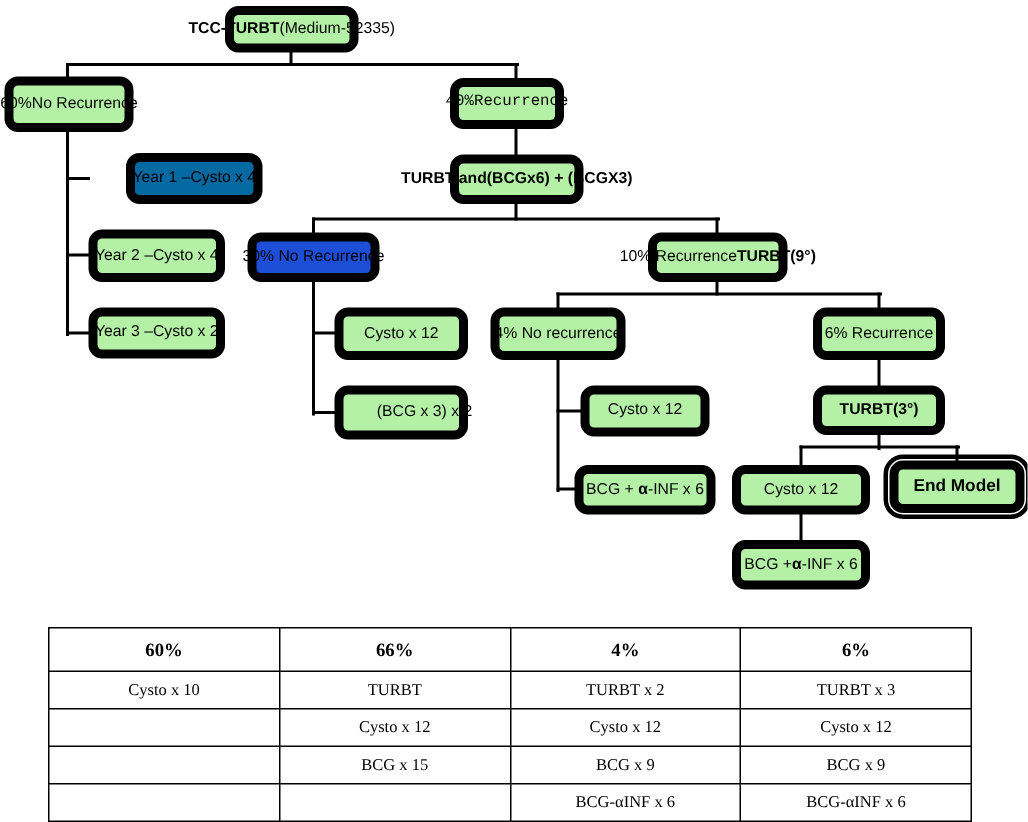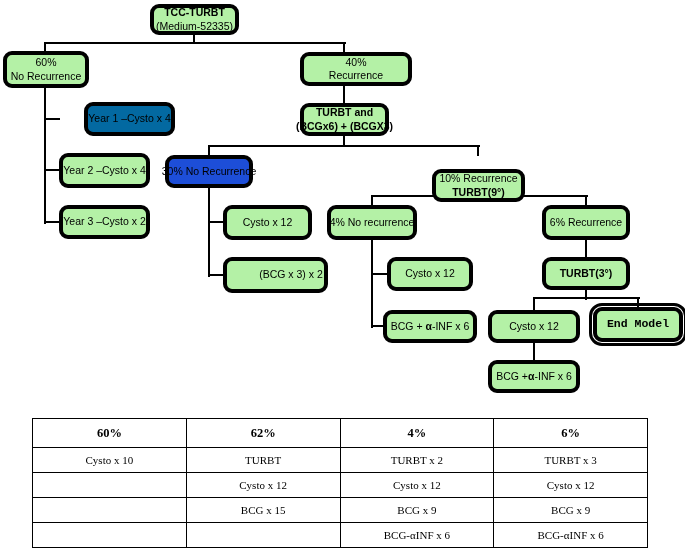--- a/index.html
+++ b/index.html
@@ -4,22 +4,22 @@
 <style>
   html,body{margin:0;padding:0;}
   body{
     width:685px;height:548px;position:relative;background:#ffffff;
     font-family:"Liberation Sans",sans-serif;color:#000;overflow:hidden;
   }
   #diagram{position:absolute;left:0;top:0;width:685px;height:410px;}
   .seg{position:absolute;background:#000;}
   .node{
     position:absolute;box-sizing:border-box;
-    border:4px solid #b91c1c;border-radius:9px;
-    display:flex;flex-direction:column;align-items:center;justify-content:center;
+    border:6px solid #b91c1c;border-radius:9px;
+    display:flex;flex-direction:row;align-items:center;justify-content:center;
     font-size:10.5px;line-height:1.25;text-align:center;
   }
   .node .ln{white-space:nowrap;}
   .node.end{
     font-weight:bold;font-size:11.5px;
     outline:3px solid #000;outline-offset:1px;
   }
   #summary-table{
     position:absolute;left:32px;top:418px;width:616px;height:127px;
     border-collapse:collapse;table-layout:fixed;
@@ -65,81 +65,81 @@
     <div class="seg" style="left: 637px; top: 297px; width: 2px; height: 11px; background: rgb(0, 0, 0);"></div>
     <div class="seg" style="left: 533px; top: 342px; width: 2px; height: 19px; background: rgb(0, 0, 0);"></div>
     <div class="node" style="left: 150px; top: 4px; width: 89px; height: 31px; background: rgb(180, 241, 166); border-color: rgb(0, 0, 0);">
       <div class="ln"><b>TCC-TURBT</b></div>
       <div class="ln"><span>(Medium-52335)</span></div>
     </div>
     <div class="node" style="left: 3px; top: 51px; width: 86px; height: 37px; background: rgb(180, 241, 166); border-color: rgb(0, 0, 0);">
       <div class="ln"><span>60%</span></div>
       <div class="ln"><span>No Recurrence</span></div>
     </div>
-    <div class="node" style="left: 300px; top: 52px; width: 112px; height: 34px; background: rgb(180, 241, 166); border-color: rgb(0, 0, 0);">
+    <div class="node" style="left: 300px; top: 52px; width: 76px; height: 34px; background: rgb(180, 241, 166); border-color: rgb(0, 0, 0); font-family: Liberation Mono, monospace;">
       <div class="ln"><span>40%</span></div>
       <div class="ln"><span>Recurrence</span></div>
     </div>
     <div class="node" style="left: 59px; top: 102px; width: 91px; height: 34px; background: #0369a1; border-color: rgb(0, 0, 0); margin-left: 25px;">
       <div class="ln"><span>Year 1 –Cysto x 4</span></div>
     </div>
     <div class="node" style="left: 59px; top: 153px; width: 91px; height: 35px; background: rgb(180, 241, 166); border-color: rgb(0, 0, 0);">
       <div class="ln"><span>Year 2 –Cysto x 4</span></div>
     </div>
     <div class="node" style="left: 59px; top: 205px; width: 91px; height: 34px; background: rgb(180, 241, 166); border-color: rgb(0, 0, 0);">
       <div class="ln"><span>Year 3 –Cysto x 2</span></div>
     </div>
     <div class="node" style="left: 300px; top: 103px; width: 89px; height: 33px; background: rgb(180, 241, 166); border-color: rgb(0, 0, 0); font-weight: bold;">
       <div class="ln"><b>TURBT</b><span> and</span></div>
       <div class="ln"><span>(BCGx6) + (BCGX3)</span></div>
     </div>
     <div class="node" style="left: 165px; top: 155px; width: 88px; height: 33px; background: #1d4ed8; border-color: rgb(0, 0, 0);">
       <div class="ln"><span>30% No Recurrence</span></div>
     </div>
-    <div class="node" style="left: 432px; top: 169px; width: 93px; height: 33px; background: rgb(180, 241, 166); border-color: rgb(0, 0, 0);">
+    <div class="node" style="left: 432px; top: 155px; width: 93px; height: 33px; background: rgb(180, 241, 166); border-color: rgb(0, 0, 0);">
       <div class="ln"><span>10% Recurrence</span></div>
       <div class="ln"><b>TURBT(9°)</b></div>
     </div>
     <div class="node" style="left: 223px; top: 205px; width: 89px; height: 35px; background: rgb(180, 241, 166); border-color: rgb(0, 0, 0);">
       <div class="ln"><span>Cysto x 12</span></div>
     </div>
-    <div class="node" style="left: 223px; top: 257px; width: 105px; height: 36px; background: rgb(180, 241, 166); border-color: rgb(0, 0, 0); padding-left: 31px;">
+    <div class="node" style="left: 223px; top: 257px; width: 89px; height: 36px; background: rgb(180, 241, 166); border-color: rgb(0, 0, 0); padding-left: 31px;">
       <div class="ln"><span>(BCG x 3) x 2</span></div>
     </div>
     <div class="node" style="left: 327px; top: 205px; width: 90px; height: 35px; background: rgb(180, 241, 166); border-color: rgb(0, 0, 0); justify-content: center;">
       <div class="ln"><span>4% No recurrence</span></div>
     </div>
     <div class="node" style="left: 542px; top: 205px; width: 88px; height: 35px; background: rgb(180, 241, 166); border-color: rgb(0, 0, 0); text-align: right;">
       <div class="ln"><span>6% Recurrence</span></div>
     </div>
     <div class="node" style="left: 387px; top: 257px; width: 86px; height: 34px; background: rgb(180, 241, 166); border-color: rgb(0, 0, 0);">
       <div class="ln"><span>Cysto x 12</span></div>
     </div>
     <div class="node" style="left: 383px; top: 310px; width: 94px; height: 33px; background: rgb(180, 241, 166); border-color: rgb(0, 0, 0);">
       <div class="ln"><span>BCG + </span><b>α</b><span>-INF x 6</span></div>
     </div>
     <div class="node" style="left: 542px; top: 257px; width: 88px; height: 33px; background: rgb(180, 241, 166); border-color: rgb(0, 0, 0);">
       <div class="ln"><b>TURBT(3°)</b></div>
     </div>
     <div class="node" style="left: 488px; top: 310px; width: 92px; height: 33px; background: rgb(180, 241, 166); border-color: rgb(0, 0, 0);">
       <div class="ln"><span>Cysto x 12</span></div>
     </div>
-    <div class="node end" style="left: 593px; top: 307px; width: 90px; height: 35px; background: rgb(180, 241, 166); border-color: rgb(0, 0, 0); font-family: Liberation Mono, monospace;">
+    <div class="node end" style="left: 593px; top: 307px; width: 90px; height: 35px; background: rgb(180, 241, 166); border-color: rgb(0, 0, 0);">
       <div class="ln"><b>End Model</b></div>
     </div>
     <div class="node" style="left: 488px; top: 360px; width: 92px; height: 33px; background: rgb(180, 241, 166); border-color: rgb(0, 0, 0);">
       <div class="ln"><span>BCG +</span><b>α</b><span>-INF x 6</span></div>
     </div>
   </div>
 
 <table id="summary-table">
   <thead>
       <tr>
         <th>60%</th>
-        <th>62%</th>
+        <th>66%</th>
         <th>4%</th>
         <th>6%</th>
       </tr>
     </thead>
   <tbody>
       <tr>
         <td>Cysto x 10</td>
         <td>TURBT</td>
         <td>TURBT x 2</td>
         <td>TURBT x 3</td>

